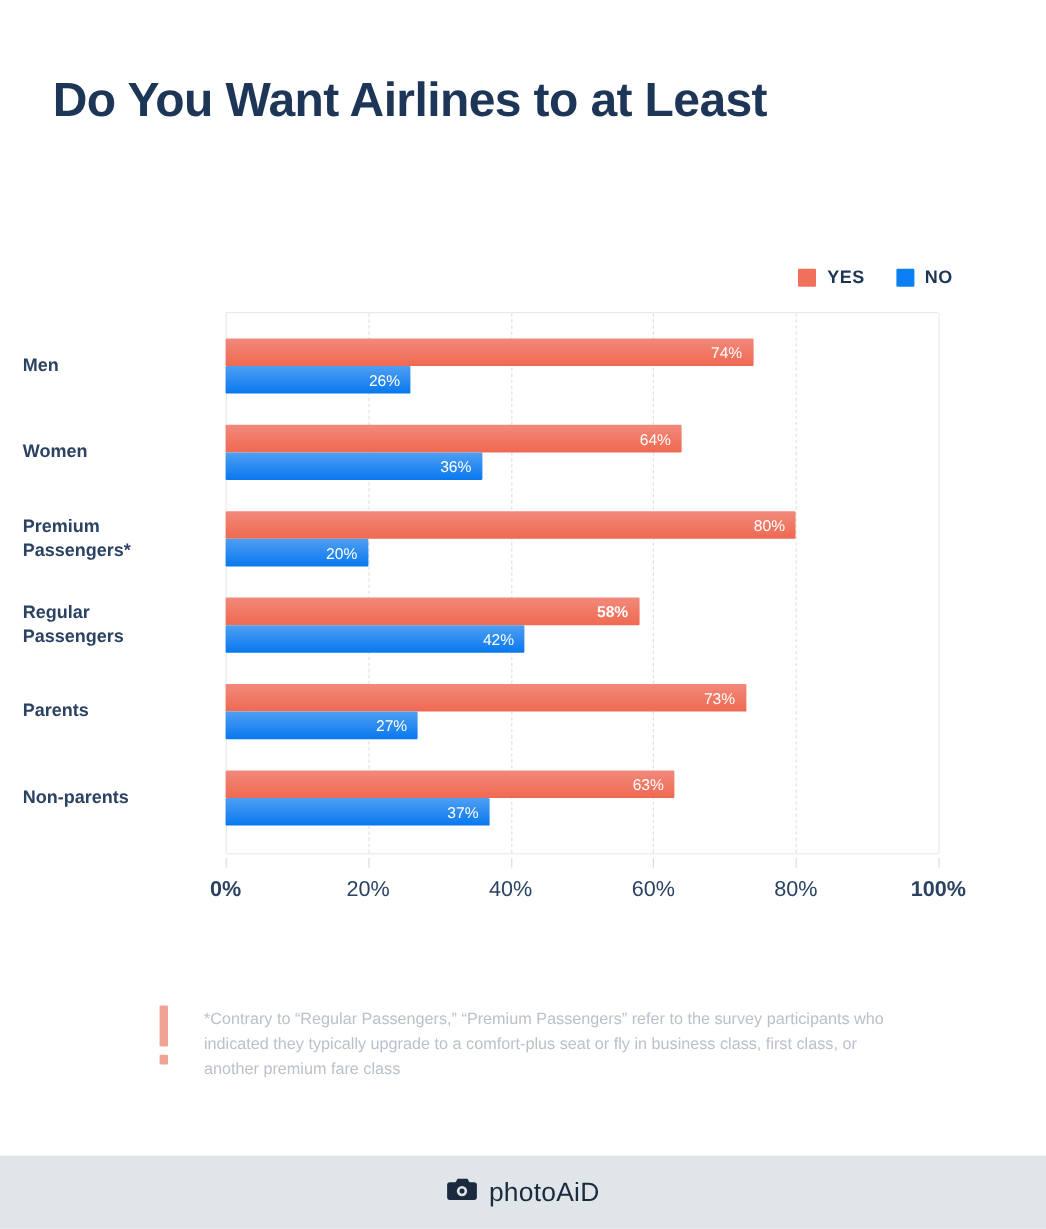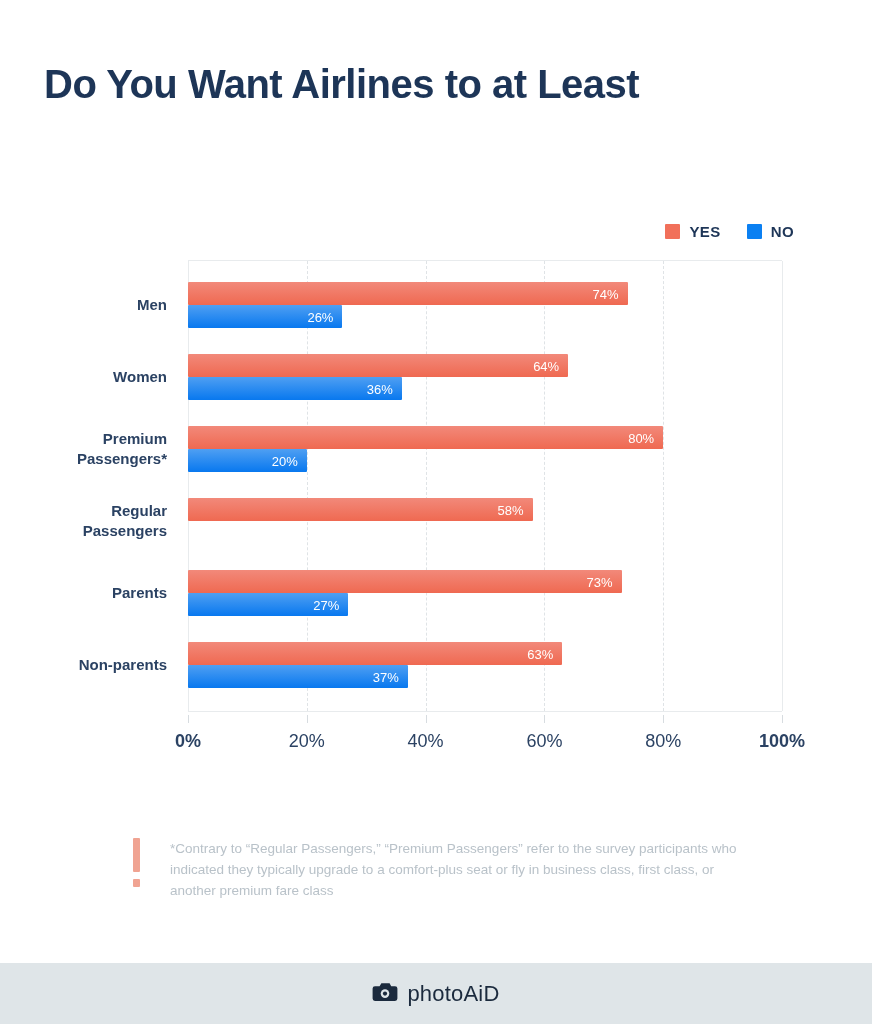--- a/index.html
+++ b/index.html
@@ -102,25 +102,26 @@
     left: 0;
     width: 872px;
     height: 46px;
   }
   .row-label {
     position: absolute;
     left: 0;
     top: 50%;
     transform: translateY(-50%);
     width: 167px;
-    text-align: right;
+    text-align: left;
     font-size: 15px;
     font-weight: bold;
     color: #2b4263;
     line-height: 20px;
+    padding-left: 19px;
   }
   .bars {
     position: absolute;
     left: 188px;
     top: 0;
     width: 594px;
     height: 46px;
   }
   .bar {
     position: absolute;
@@ -299,22 +300,25 @@
             <span class="bar-value">20%</span>
           </div>
         </div>
       </div>
       <div class="row" style="top: 238px;">
         <div class="row-label">
           <div>Regular</div>
           <div>Passengers</div>
         </div>
         <div class="bars">
-          <div class="bar yes" style="width: 344.52px;">
+          <div class="bar yes" style="width: 344.52px; font-weight: bold;">
             <span class="bar-value">58%</span>
+          </div>
+          <div class="bar no" style="width: 249.48px;">
+            <span class="bar-value">42%</span>
           </div>
         </div>
       </div>
       <div class="row" style="top: 310px;">
         <div class="row-label">
           <div>Parents</div>
         </div>
         <div class="bars">
           <div class="bar yes" style="width: 433.62px;">
             <span class="bar-value">73%</span>

